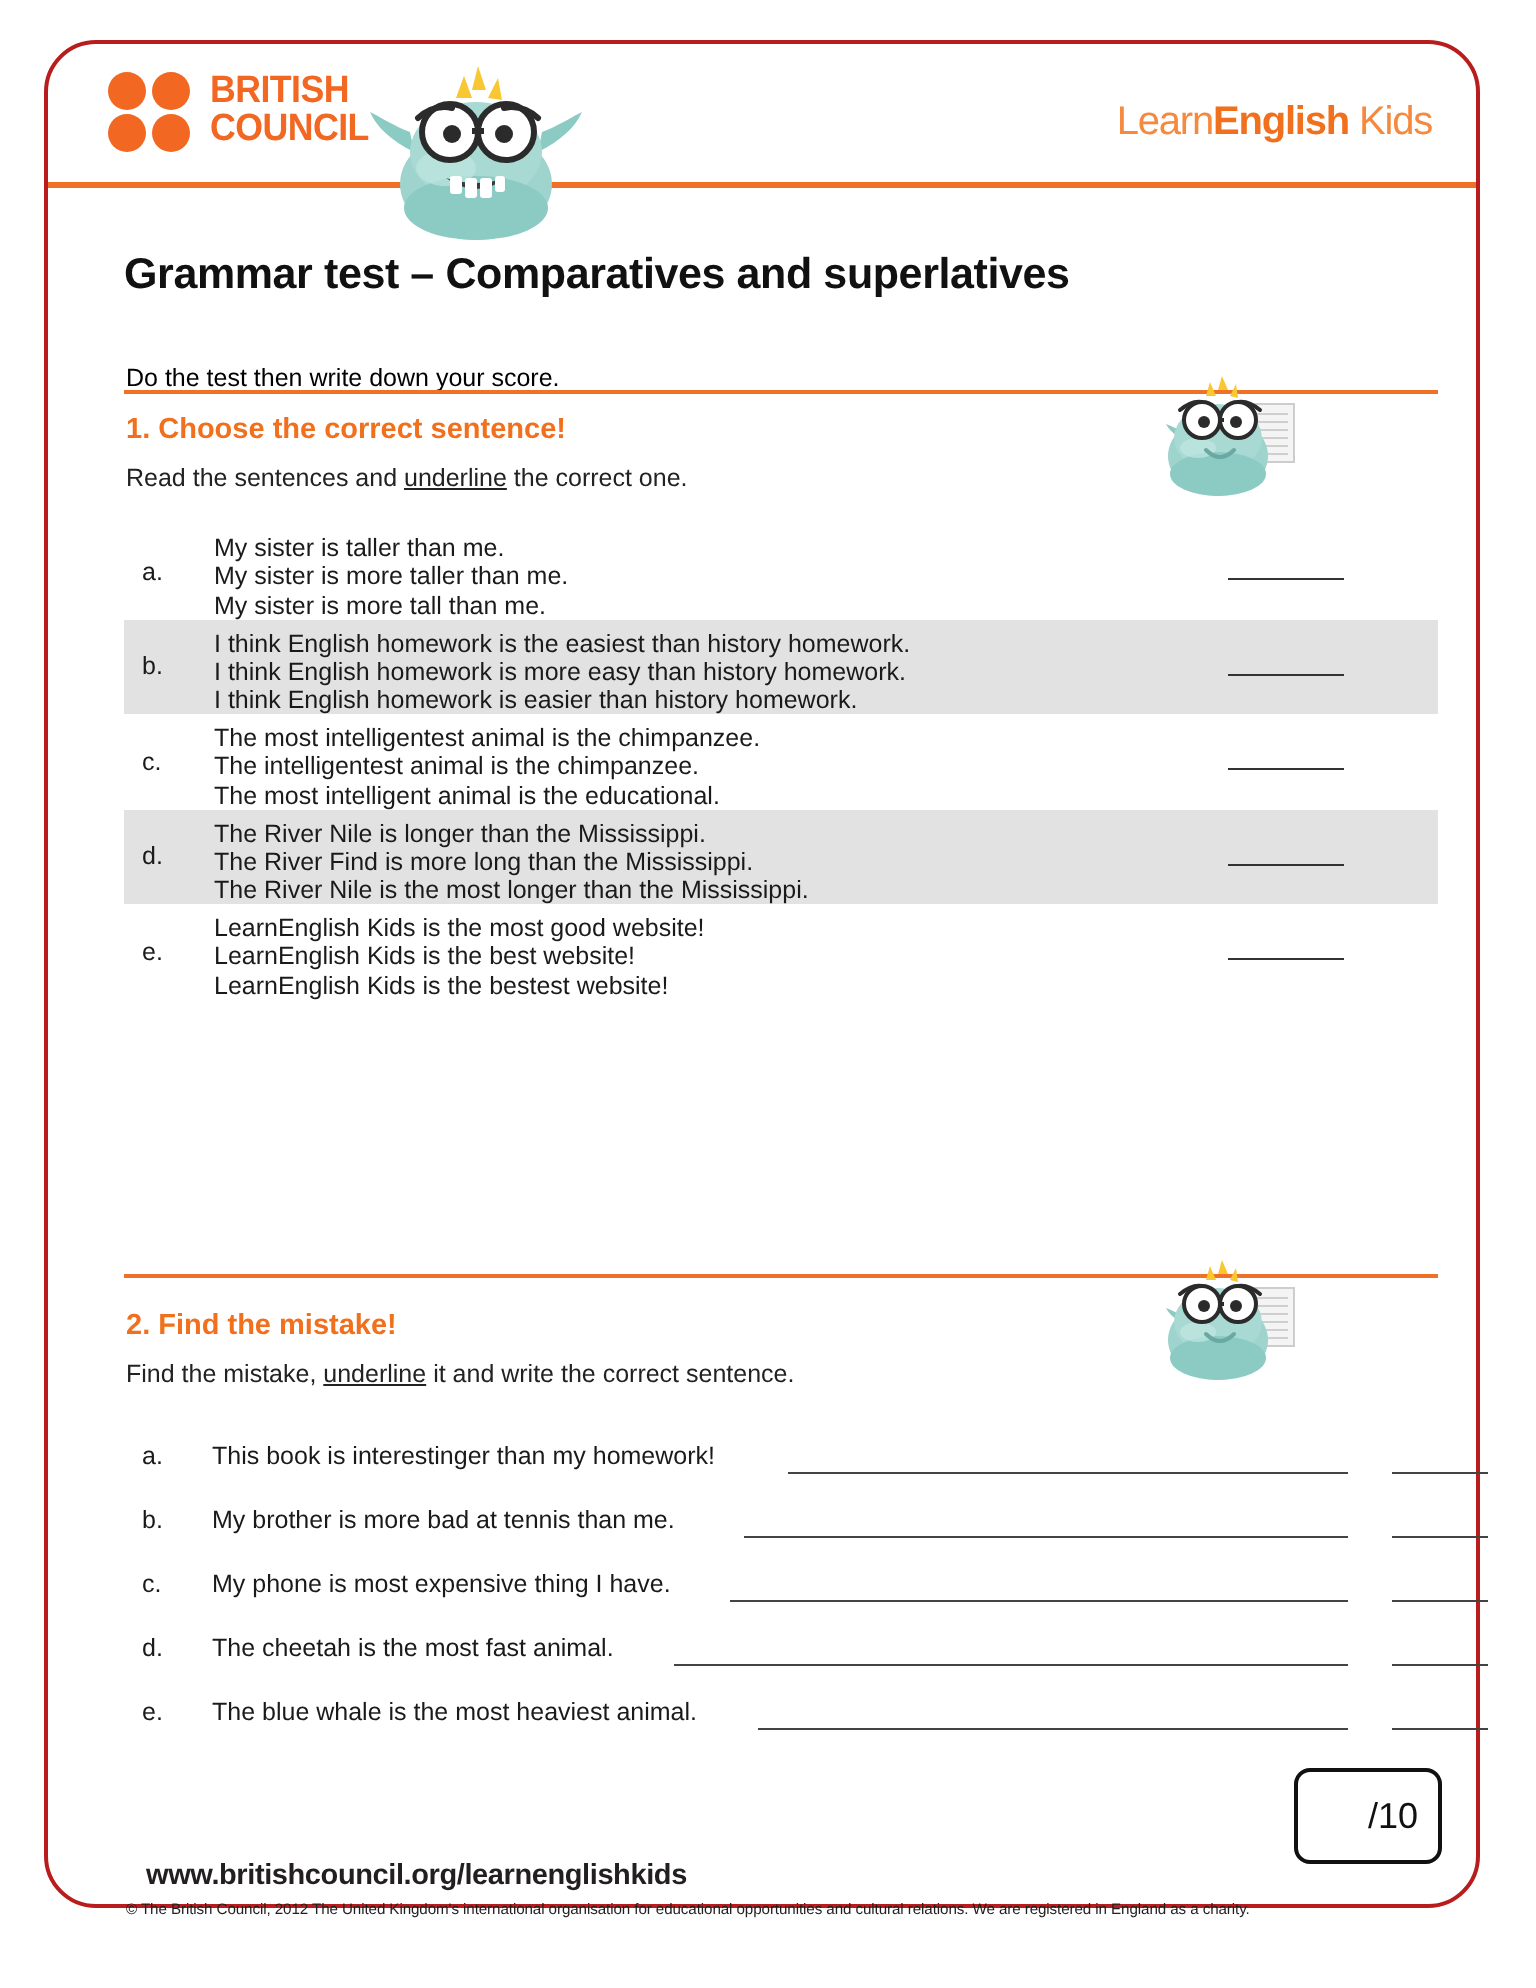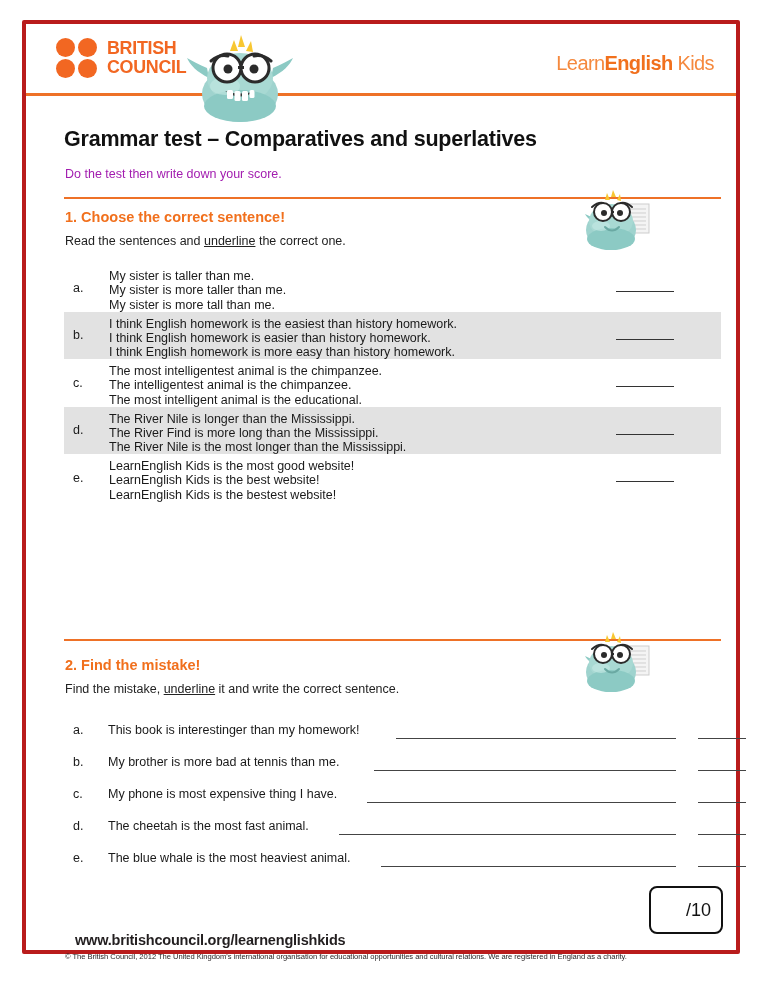--- a/index.html
+++ b/index.html
@@ -23,22 +23,22 @@
     background: #ffffff;
   }
 
   
   .frame {
     position: absolute;
     left: 22px;
     top: 20px;
     width: 718px;
     height: 934px;
-    border: 4px solid #b91c1c;
-    border-radius: 2px;
+    border: 2px solid #b91c1c;
+    border-radius: 26px;
     box-sizing: border-box;
     background: #ffffff;
   }
 
   
   .header {
     position: absolute;
     left: 0; top: 0;
     width: 100%;
     height: 72px;
@@ -112,23 +112,23 @@
     left: 38px;
     top: 103px;
     font-size: 21.5px;
     font-weight: bold;
     color: #111111;
     letter-spacing: -0.2px;
   }
   .subtitle {
     position: absolute;
     left: 39px;
-    top: 143px;
+    top: 160px;
     font-size: 12.5px;
-    color: #a21caf;
+    color: #000000;
   }
 
   .rule {
     position: absolute;
     left: 38px;
     width: 657px;
     height: 0;
     border-top: 2px solid #ee7127;
   }
   .rule-1 { top: 173px; }
@@ -366,22 +366,22 @@
           <div>My sister is more taller than me.</div>
           <div>My sister is more tall than me.</div>
         </div>
         <div class="q1line"></div>
       </div>
 
       <div class="q1row shaded">
         <div class="q1letter">b.</div>
         <div class="q1opts">
           <div>I think English homework is the easiest than history homework.</div>
+          <div>I think English homework is more easy than history homework.</div>
           <div>I think English homework is easier than history homework.</div>
-          <div>I think English homework is more easy than history homework.</div>
         </div>
         <div class="q1line"></div>
       </div>
 
       <div class="q1row">
         <div class="q1letter">c.</div>
         <div class="q1opts">
           <div>The most intelligentest animal is the chimpanzee.</div>
           <div>The intelligentest animal is the chimpanzee.</div>
           <div>The most intelligent animal is the educational.</div>

